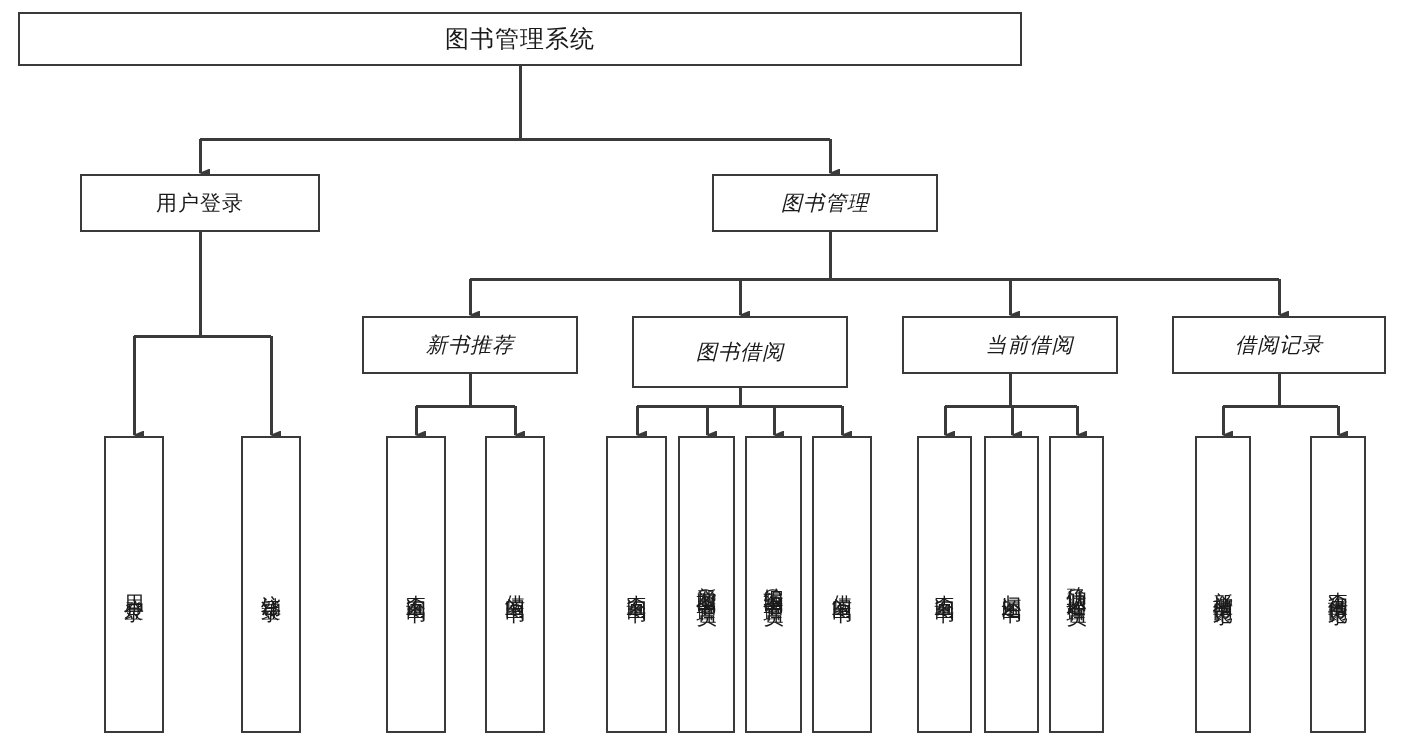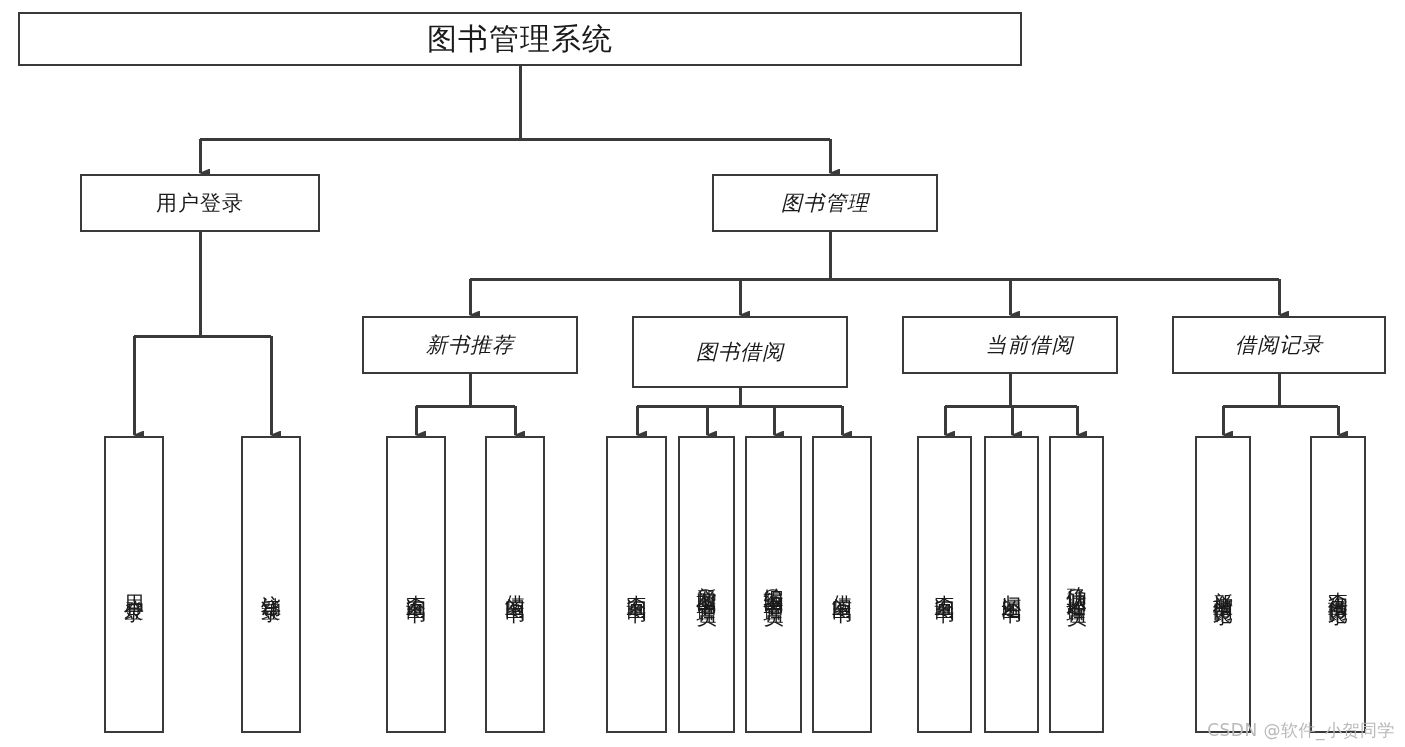--- a/index.html
+++ b/index.html
@@ -47,21 +47,21 @@
     white-space: nowrap;
   }
   .node-box.vertical .node-label {
     writing-mode: vertical-rl;
     text-orientation: upright;
     letter-spacing: 3px;
     font-size: 20px;
     white-space: normal;
     max-height: 100%;
   }
-  .node-box.level-0 .node-label { font-size: 30px; }
+  .node-box.level-0 .node-label { font-size: 24px; }
   .node-box.level-1 .node-label { font-size: 21px; }
   .node-box.level-2 .node-label { font-size: 21px; font-style: italic; }
   .watermark {
     position: absolute;
     right: 10px;
     bottom: 5px;
     color: #b9b9b9;
     font-size: 17px;
     letter-spacing: 0.5px;
     white-space: nowrap;
@@ -172,14 +172,13 @@
         <span class="node-label">确认归还（管理员）</span>
       </div>
       <div class="node-box level-3 vertical" style="left: 1195px; top: 436px; width: 56px; height: 297px;">
         <span class="node-label">新增借阅记录</span>
       </div>
       <div class="node-box level-3 vertical" style="left: 1310px; top: 436px; width: 56px; height: 297px;">
         <span class="node-label">查询借阅记录</span>
       </div>
     </div>
 
-  <div class="watermark">CSDN @软件_小贺同学</div>
 </div>
 
 </body></html>

